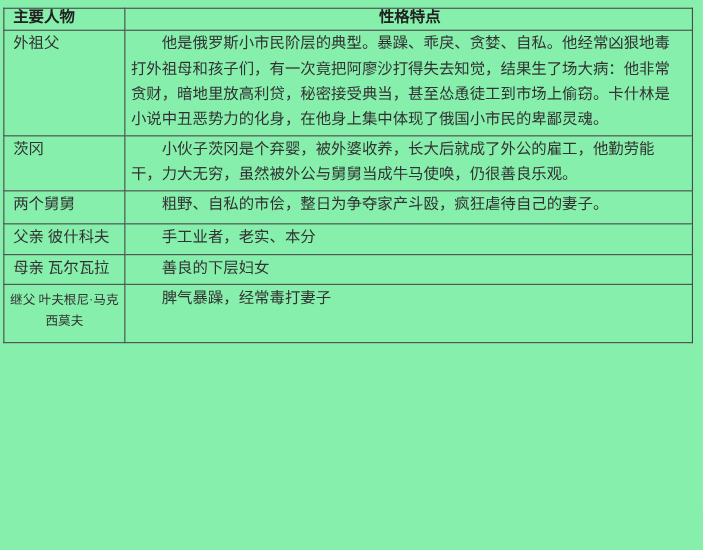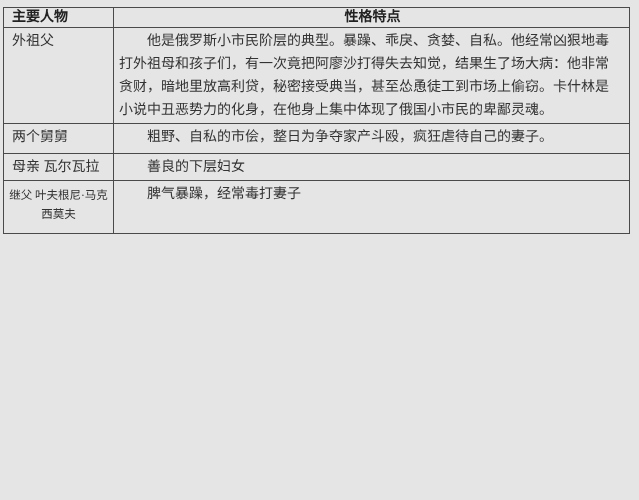--- a/index.html
+++ b/index.html
@@ -8,21 +8,21 @@
     background: #ffffff;
     width: 639px;
     height: 500px;
     overflow: hidden;
     font-family: "Liberation Serif", "DejaVu Serif", serif;
   }
   .page {
     position: relative;
     width: 639px;
     height: 500px;
-    background: #e5e5e5;
+    background: #86efac;
   }
   table.doc-table {
     position: absolute;
     left: 3px;
     top: 7px;
     width: 627px;
     border-collapse: collapse;
     table-layout: fixed;
     color: #333333;
   }
@@ -84,23 +84,31 @@
       <tr>
         <th class="h-character">主要人物</th>
         <th class="h-traits">性格特点</th>
       </tr>
     </thead>
     <tbody>
       <tr class="row-2">
         <td class="character-cell">外祖父</td>
         <td class="traits-cell">他是俄罗斯小市民阶层的典型。暴躁、乖戾、贪婪、自私。他经常凶狠地毒打外祖母和孩子们，有一次竟把阿廖沙打得失去知觉，结果生了场大病：他非常贪财，暗地里放高利贷，秘密接受典当，甚至怂恿徒工到市场上偷窃。卡什林是小说中丑恶势力的化身，在他身上集中体现了俄国小市民的卑鄙灵魂。</td>
       </tr>
+      <tr class="row-4">
+        <td class="character-cell">茨冈</td>
+        <td class="traits-cell">小伙子茨冈是个弃婴，被外婆收养，长大后就成了外公的雇工，他勤劳能干，力大无穷，虽然被外公与舅舅当成牛马使唤，仍很善良乐观。</td>
+      </tr>
       <tr class="row-5">
         <td class="character-cell">两个舅舅</td>
         <td class="traits-cell">粗野、自私的市侩，整日为争夺家产斗殴，疯狂虐待自己的妻子。</td>
+      </tr>
+      <tr class="row-7">
+        <td class="character-cell">父亲 彼什科夫</td>
+        <td class="traits-cell">手工业者，老实、本分</td>
       </tr>
       <tr class="row-8">
         <td class="character-cell">母亲 瓦尔瓦拉</td>
         <td class="traits-cell">善良的下层妇女</td>
       </tr>
       <tr class="row-9">
         <td class="character-cell">继父 叶夫根尼·马克西莫夫</td>
         <td class="traits-cell">脾气暴躁，经常毒打妻子</td>
       </tr>
     </tbody>

